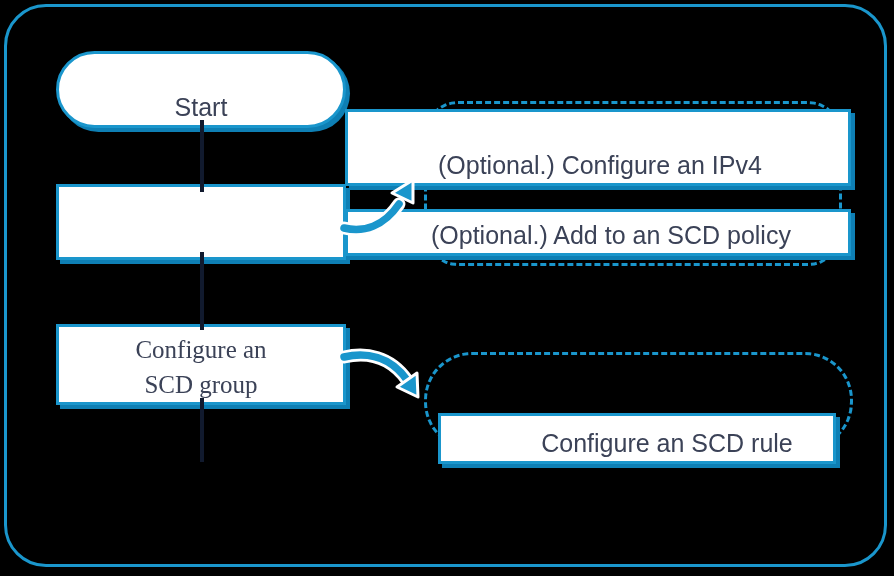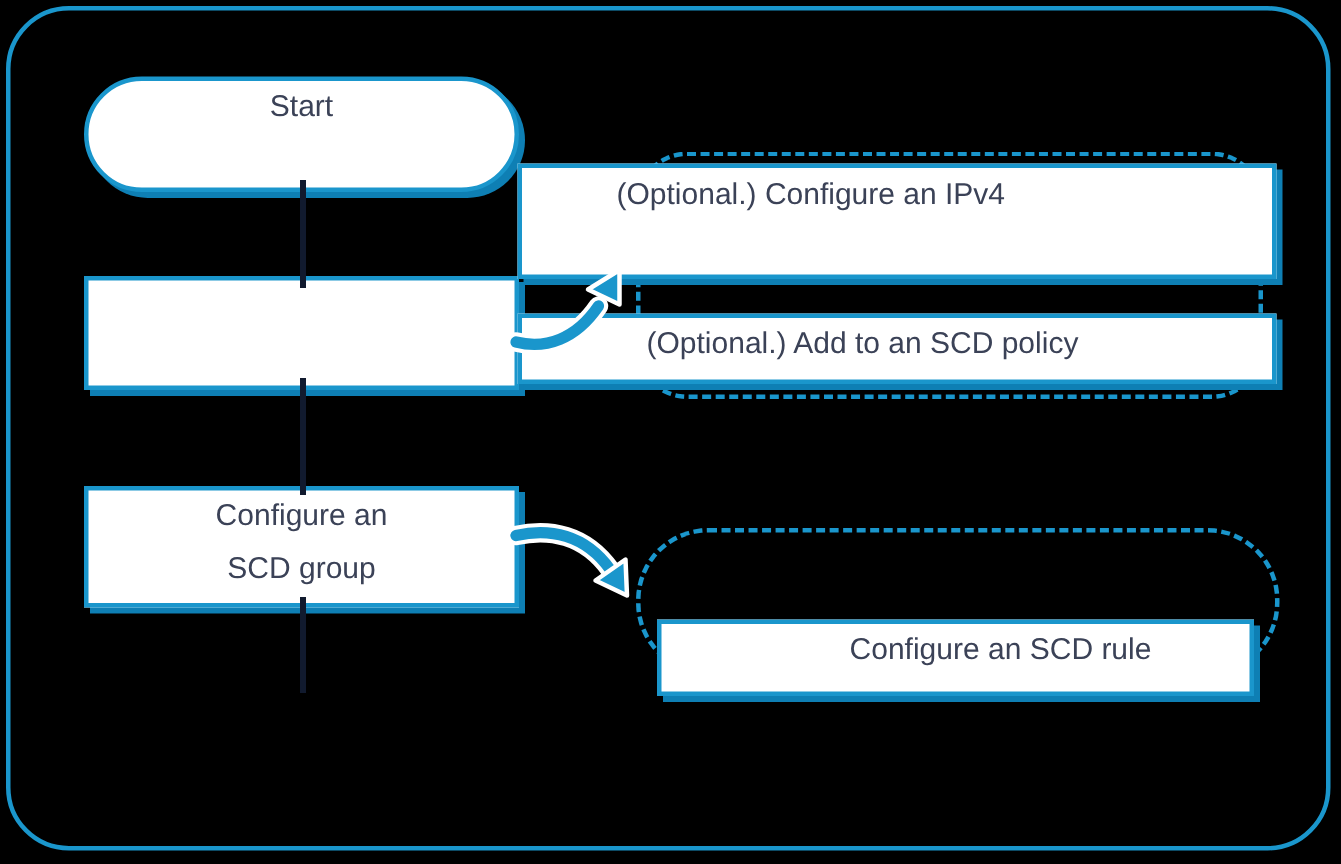--- a/index.html
+++ b/index.html
@@ -52,22 +52,22 @@
   }
   .node {
     position: absolute;
     background: var(--node-fill);
     border: 3px solid var(--accent);
     box-sizing: border-box;
     box-shadow: 4px 4px 0 0 var(--shadow-blue);
     display: flex;
     flex-direction: column;
     align-items: center;
-    justify-content: flex-start;
-    font-size: 20px;
+    justify-content: flex-end;
+    font-size: 25px;
     line-height: 35px;
     text-align: center;
     z-index: 20;
   }
   .node .line { white-space: nowrap; }
   .pill-start {
     left: 56px; top: 51px;
     width: 290px; height: 77px;
     border-radius: 40px;
   }
@@ -75,28 +75,28 @@
     left: 56px; top: 456px;
     width: 290px; height: 81px;
     border-radius: 41px;
   }
   .box-learning {
     left: 56px; top: 184px;
     width: 290px; height: 76px;
   }
   .box-policy {
     left: 56px; top: 324px;
-    width: 290px; height: 81px;
+    width: 290px; height: 81px; font-family: Liberation Serif, serif;
   }
   .box-ipv4 {
     left: 345px; top: 109px;
     width: 506px; height: 77px;
     align-items: flex-start;
     text-align: left;
-    padding-left: 63px;
+    padding-left: 90px;
     line-height: 36px;
   }
   .box-add {
     left: 345px; top: 193px;
     width: 506px; height: 47px;
     align-items: flex-start;
     text-align: left;
     padding-left: 83px;
     margin-top: 16px;
   }

